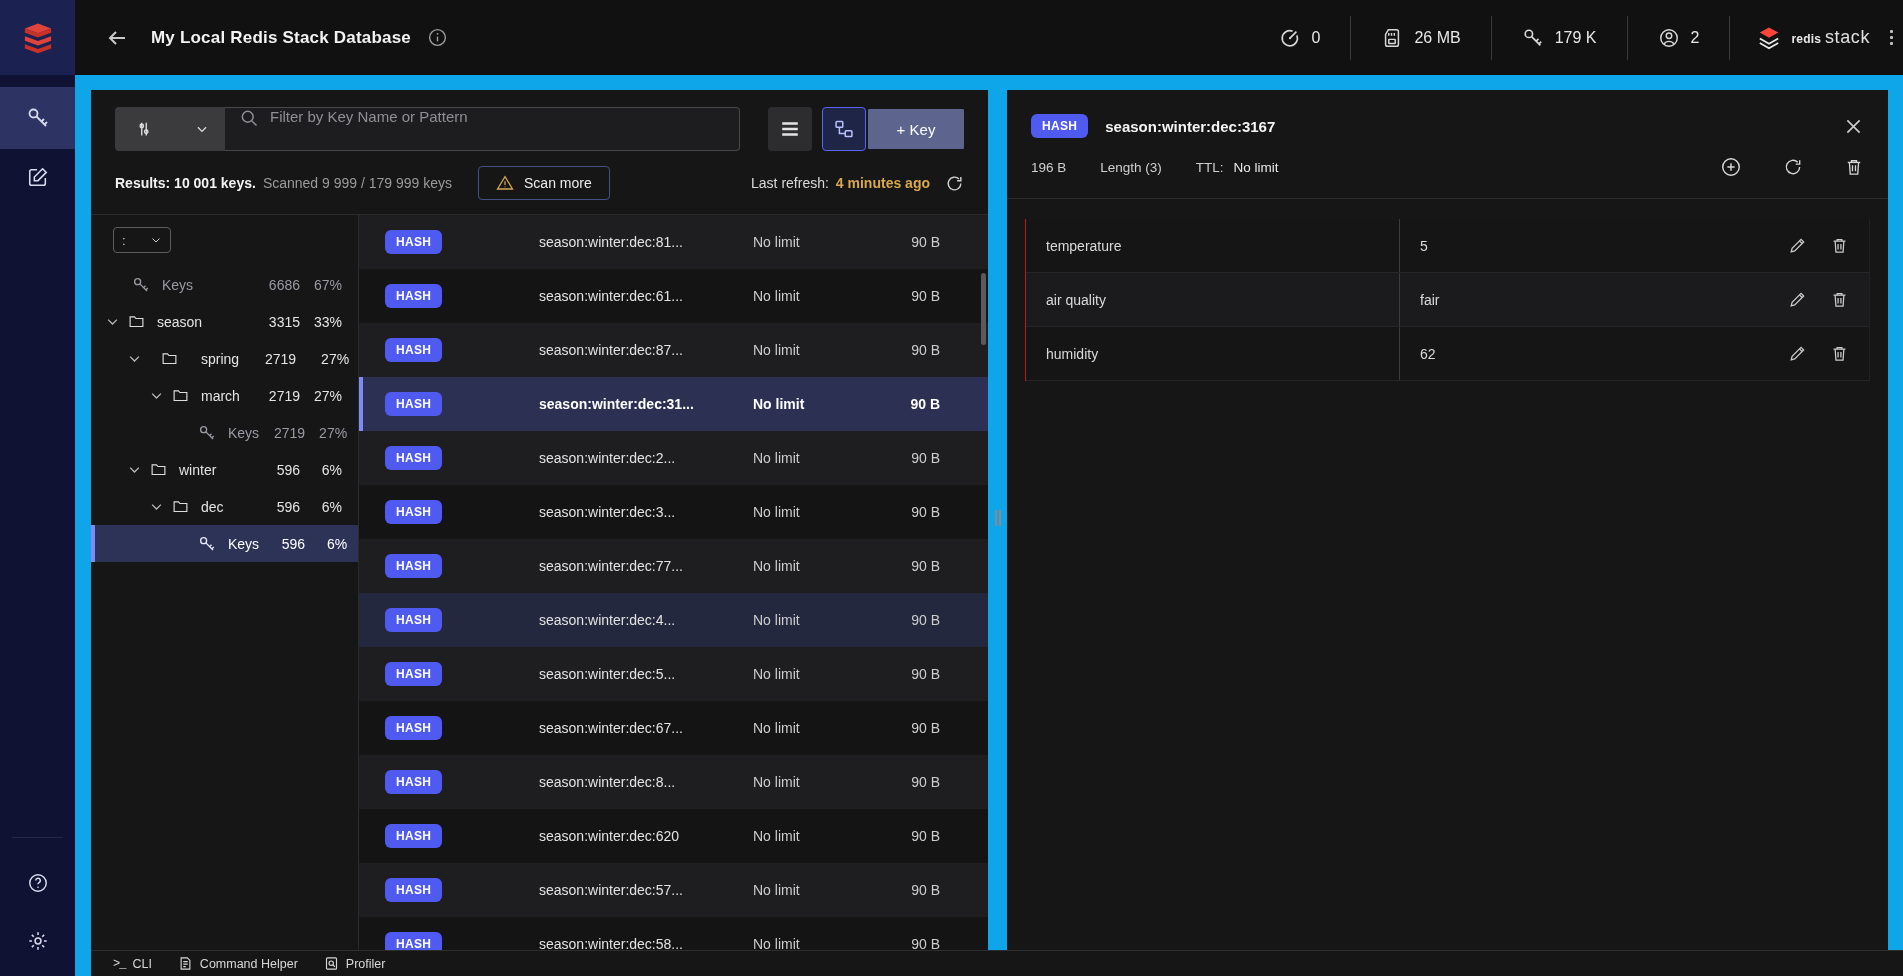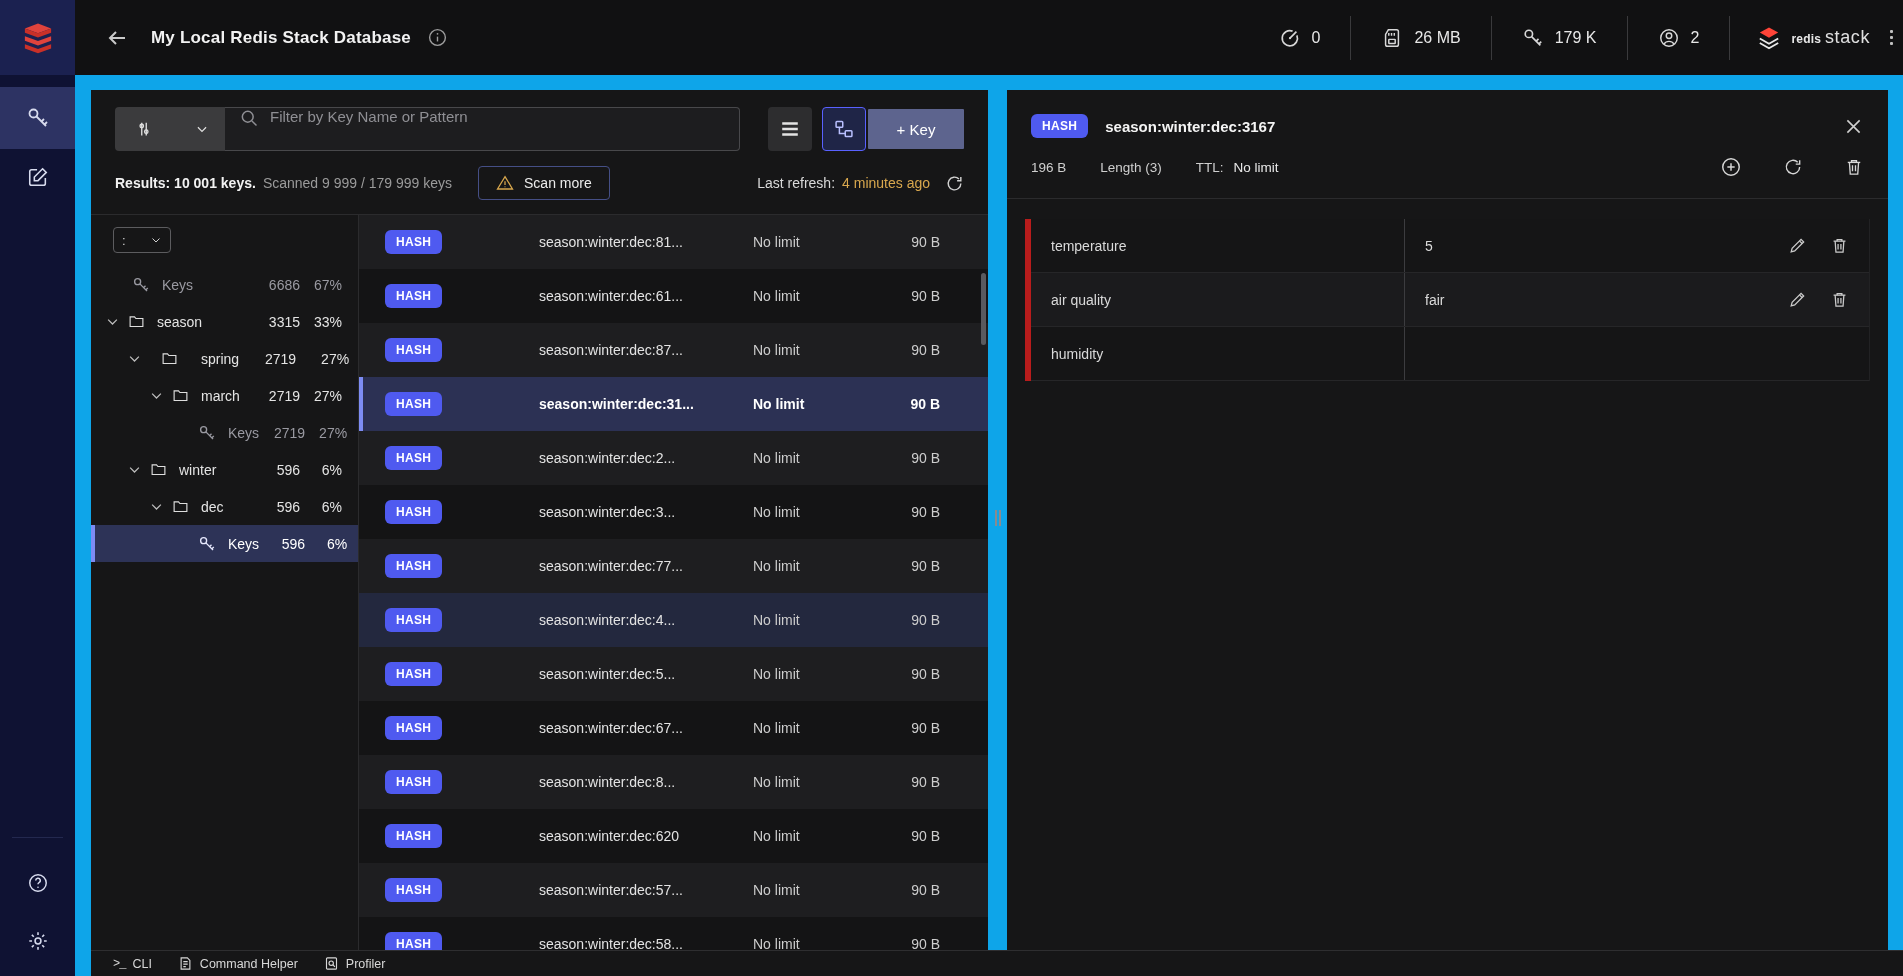--- a/index.html
+++ b/index.html
@@ -64,21 +64,21 @@
 
   
   .status-row{display:flex; align-items:center; padding:2px 24px 14px; font-size:14px;}
   .results-strong{font-weight:bold; color:#f2f2f2;}
   .scanned{color:#9b9b9b; margin-left:7px;}
   .scan-more-btn{margin-left:26px; height:34px; padding:0 17px; background:transparent; border:1px solid #454f86;
                  border-radius:4px; color:#ececec; font-size:14px; font-family:inherit; display:flex;
                  align-items:center; gap:10px; cursor:pointer;}
   .refresh-group{margin-left:auto; display:flex; align-items:center; gap:7px;}
   .lr-label{color:#dadada;}
-  .lr-value{color:#d9a84e;}
+  .lr-value{color:#d9a84e;font-weight:bold;}
   .refresh-btn{color:#d2d2d2; margin-left:8px; cursor:pointer;}
 
   
   .browser-body{flex:1; display:flex; border-top:1px solid #2b2b2d; min-height:0;}
   .tree-pane{width:268px; border-right:1px solid #2b2b2d; padding-top:12px; overflow:hidden; flex:0 0 auto;}
   .delim-select{margin-left:22px; width:58px; height:26px; border:1px solid #5c5c5f; border-radius:4px;
                 display:flex; align-items:center; justify-content:space-between; padding:0 8px;
                 color:#d0d0d0; font-size:13px; cursor:pointer;}
   .tree-rows{margin-top:13px;}
   .tree-row{height:37px; display:flex; align-items:center; font-size:14px; color:#e4e4e4;
@@ -122,21 +122,21 @@
   .meta-actions{margin-left:auto; display:flex; align-items:center; gap:41px; color:#d6d6d6;}
   .meta-actions > span{cursor:pointer;}
   .detail-divider{border-top:1px solid #2b2b2d;}
 
   .fields-table{margin:20px 18px 0;}
   .ft-header{display:flex; height:60px; border:1px solid #646467; background:#1a1a1c;}
   .ft-hcell{display:flex; align-items:center; font-size:15px; color:#f0f0f0;}
   .ft-hcell.field{width:374px; border-right:1px solid #646467; padding:0 14px 0 20px; justify-content:space-between;}
   .ft-hcell.value{flex:1; padding:0 20px;}
   .ft-hcell .col-search{color:#cfcfcf; cursor:pointer;}
-  .ft-body{border-left:6px solid #b91c1c; border-right:1px solid #222224;}
+  .ft-body{border-left:1px solid #b91c1c; border-right:1px solid #222224;}
   .f-row{display:flex; height:54px; border-bottom:1px solid #262628;}
   .f-row:nth-child(odd){background:#151516;}
   .f-row:nth-child(even){background:#1b1b1d;}
   .f-cell{display:flex; align-items:center; font-size:14px; color:#dadada;}
   .f-cell.field{width:374px; border-right:1px solid #3c3c3f; padding:0 20px;}
   .f-cell.value{flex:1; padding:0 20px;}
   .row-icons{margin-left:auto; display:flex; align-items:center; gap:23px; color:#cbcbcb;}
   .row-icons > span{cursor:pointer;}
 
   
@@ -676,20 +676,39 @@
                     <path d="M10.2 10v7M13.8 10v7"></path>
           </svg>
         </span>
       </span>
     </div>
   </div>
           <div class="f-row">
     <div class="f-cell field">
               <span>humidity</span>
             </div>
+    <div class="f-cell value">
+      <span>62</span>
+      <span class="row-icons">
+        <span>
+          <svg width="19" height="19" viewBox="0 0 24 24" fill="none" stroke="currentColor" stroke-width="1.6">
+            <path d="M4 20l1.2-4.5L16.5 4.2l3.3 3.3L8.5 18.8 4 20z"></path>
+                    <path d="M14.5 6.2l3.3 3.3"></path>
+          </svg>
+        </span>
+        <span>
+          <svg width="19" height="19" viewBox="0 0 24 24" fill="none" stroke="currentColor" stroke-width="1.6">
+            <path d="M4.5 6.5h15"></path>
+                    <path d="M9 6.5V4.5h6v2"></path>
+                    <path d="M6.5 6.5l1 14h9l1-14"></path>
+                    <path d="M10.2 10v7M13.8 10v7"></path>
+          </svg>
+        </span>
+      </span>
+    </div>
   </div>
         </div>
     </div>
   </div>
 
   <div class="bottom-bar">
     <div class="bb-item">
       <span class="cli-glyph">&gt;_</span>
       <span>CLI</span>
     </div>

